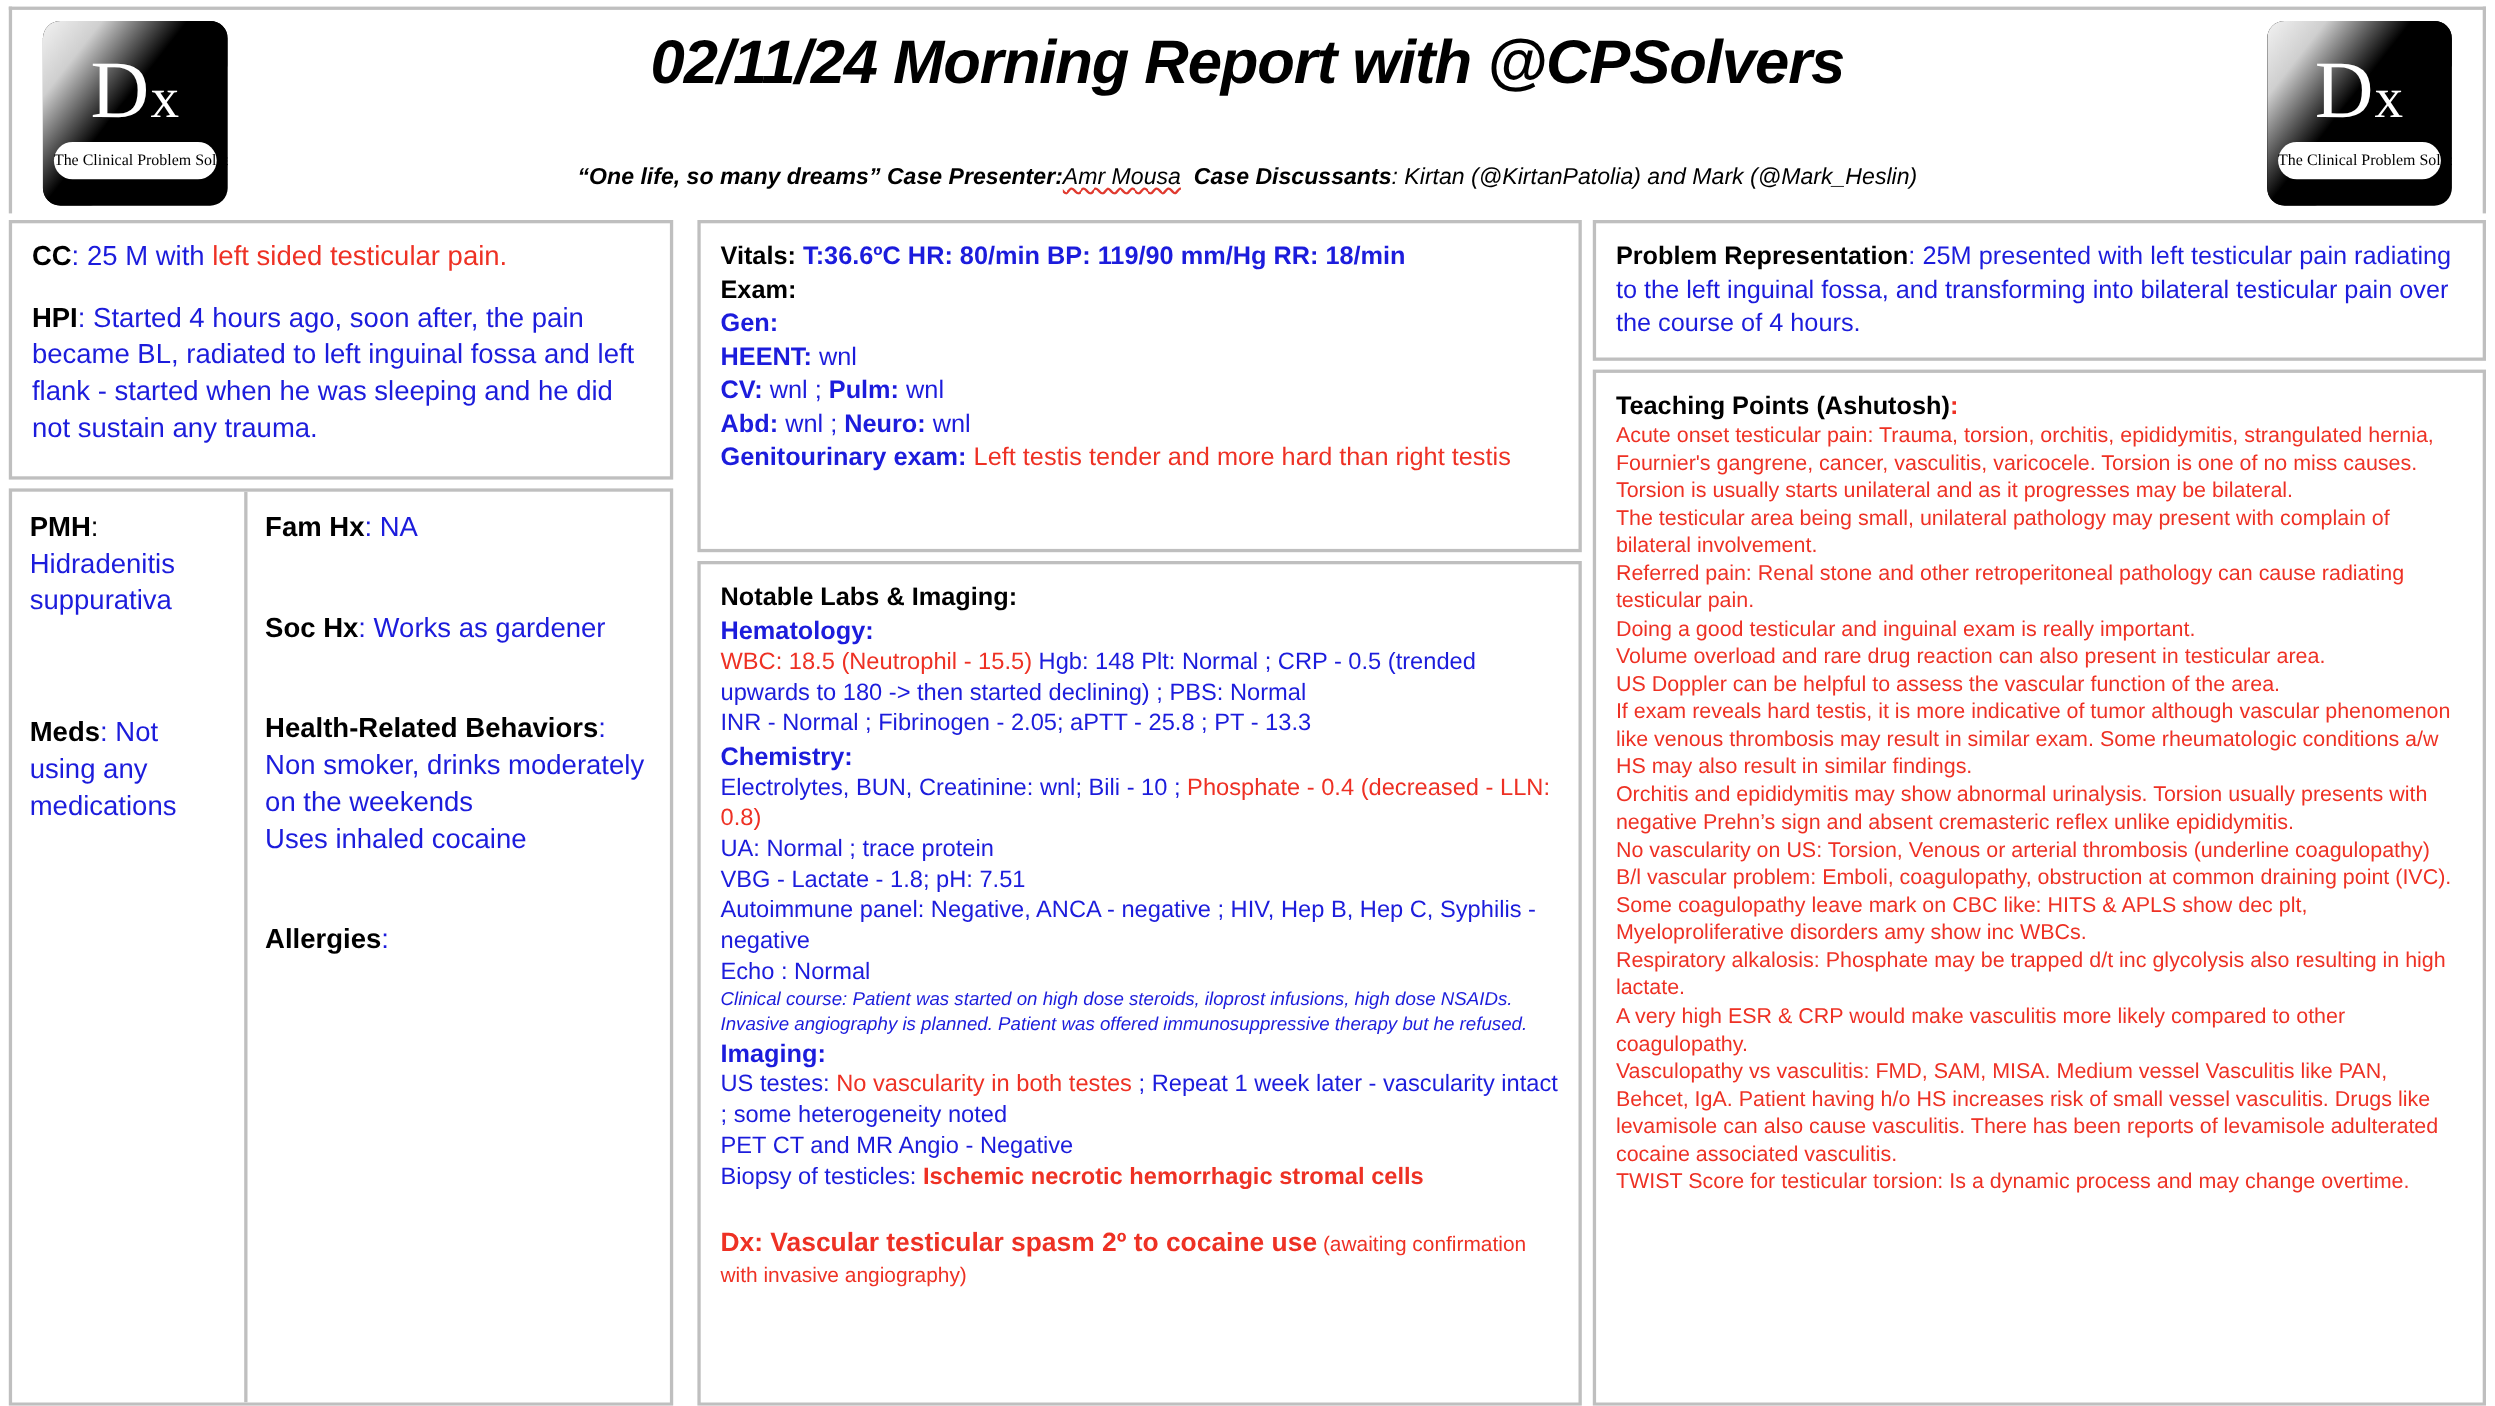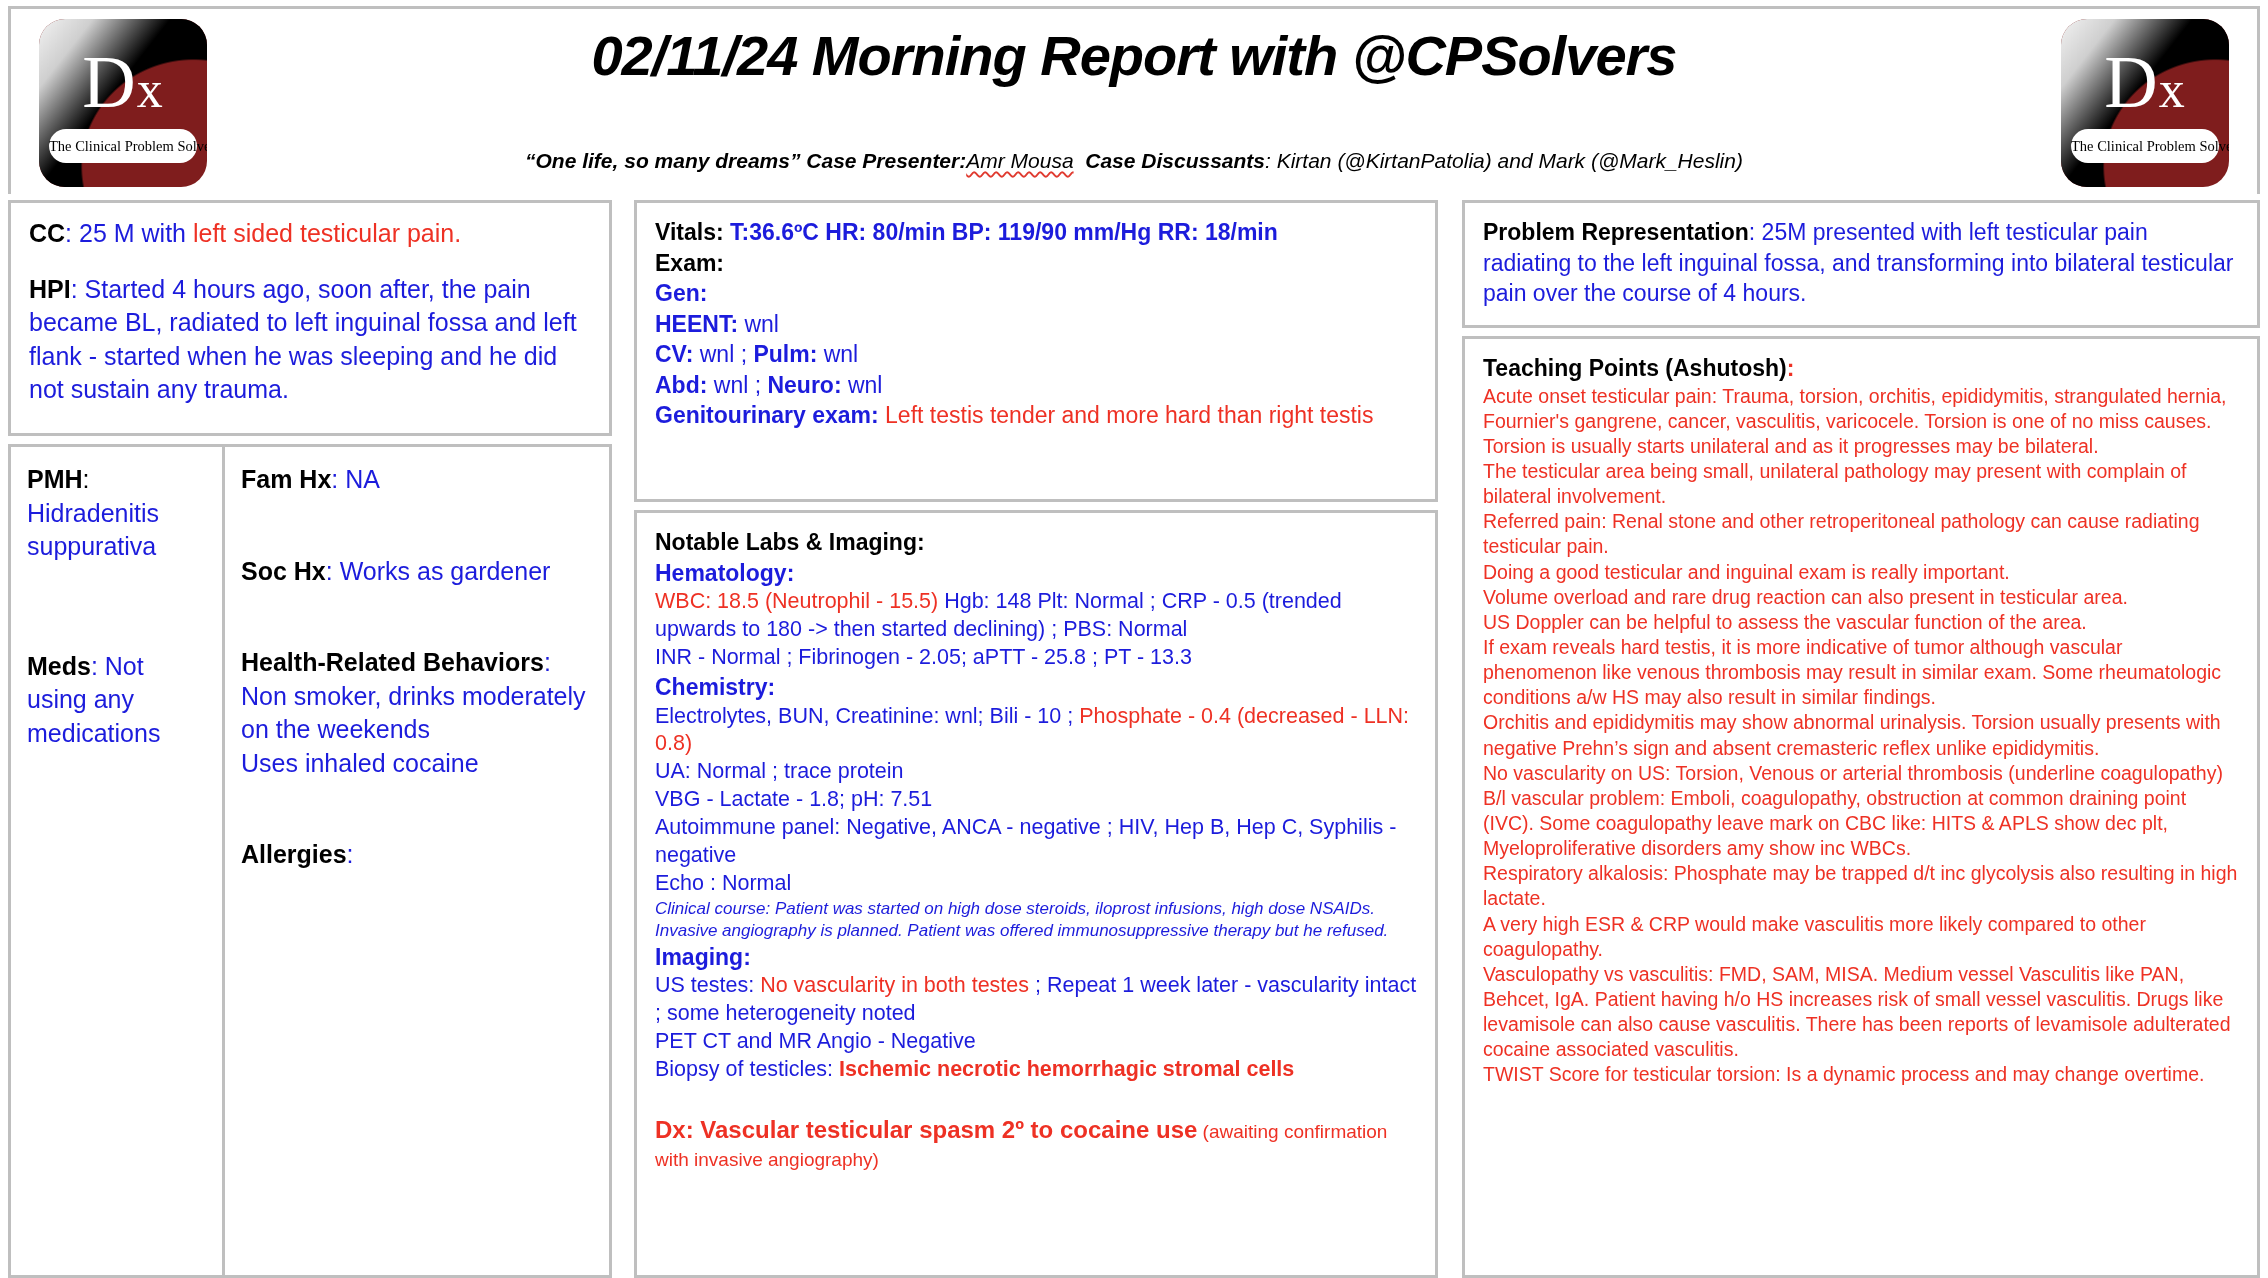--- a/index.html
+++ b/index.html
@@ -25,22 +25,22 @@
     height: 188px;
     border: 3px solid #bfbfbf;
     border-bottom: none;
     margin: 6px 8px 0 8px;
     background: #ffffff;
   }
   .logo {
     position: absolute;
     top: 10px;
     width: 168px; height: 168px;
-    border-radius: 26px;
-    background: #7f1d1d;
+    border-radius: 16px;
+    background: #000000;
     overflow: hidden;
   }
   .logo.left { left: 28px; }
   .logo.right { right: 28px; }
   .logo .sheen {
     position: absolute; top: 0; left: 0;
     width: 100%; height: 100%;
     background: linear-gradient(128deg, #f2f2f2 0%, #cfcfcf 18%, #000000 44%, #000000 100%);
     -webkit-mask-image: radial-gradient(120% 115% at 92% 88%, transparent 55%, #000 56%);
             mask-image: radial-gradient(120% 115% at 92% 88%, transparent 55%, #000 56%);
@@ -102,21 +102,21 @@
   .body-grid {
     position: absolute;
     left: 8px; right: 8px;
     top: 194px; bottom: 6px;
     display: flex;
     gap: 0;
   }
   .col { display: flex; flex-direction: column; }
   .col-left   { width: 604px; }
   .col-mid    { width: 804px; margin-left: 22px; }
-  .col-right  { flex: 1; margin-left: 24px; }
+  .col-right  { flex: 1; margin-left: 10px; }
 
   .panel {
     border: 3px solid #bfbfbf;
     background: #ffffff;
     padding: 14px 18px 10px 18px;
     overflow: hidden;
   }
 
   
   .p-cc      { height: 236px; }

